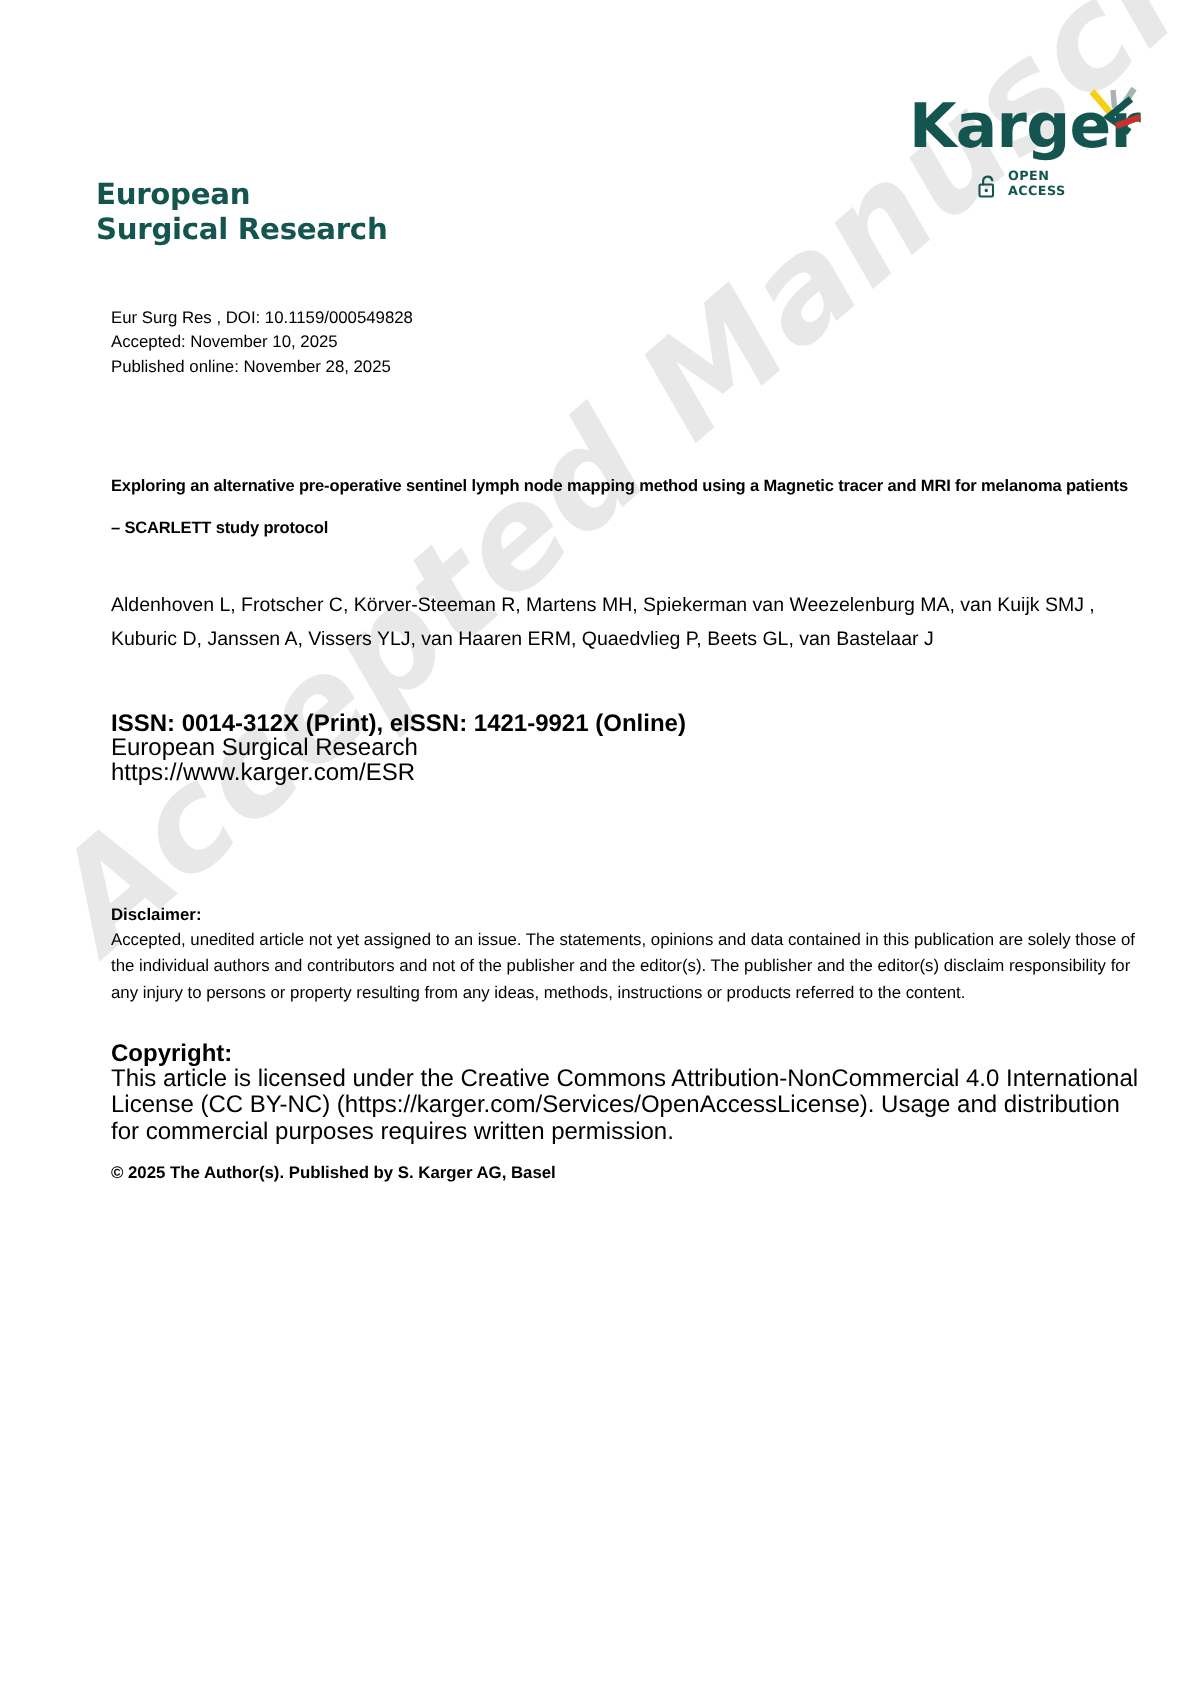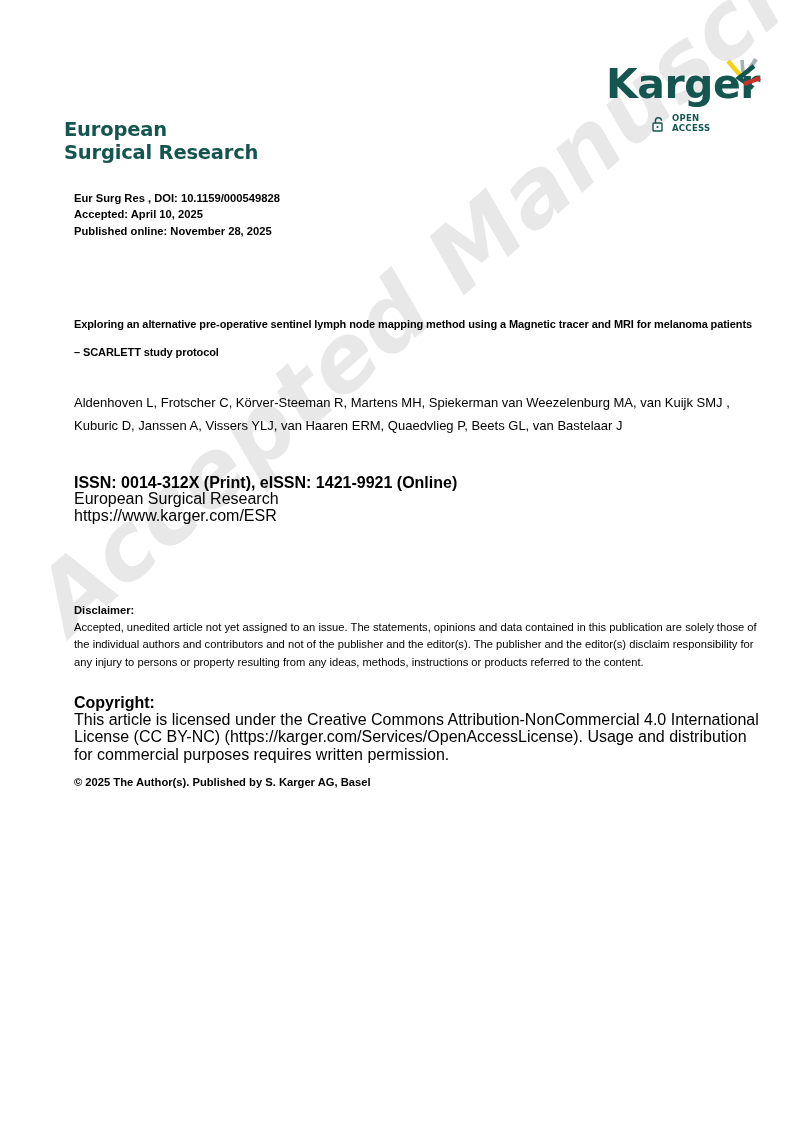--- a/index.html
+++ b/index.html
@@ -105,24 +105,24 @@
   }
 
   
   .content {
     position: absolute;
     left: 74px;
     z-index: 3;
     color: #000000;
   }
   #pub-meta {
-    top: 190px;
+    top: 204px;
     font-size: 11.2px;
     line-height: 16.3px;
-    font-weight: 700;
+    font-weight: 400;
     width: 420px;
   }
   #article-title {
     top: 311px;
     width: 684px;
     font-size: 11px;
     line-height: 27.5px;
     font-weight: 700;
     letter-spacing: -0.1px;
   }
@@ -209,21 +209,21 @@
     </div>
   </div>
 
   <div id="journal-title">
     <div>European</div>
     <div>Surgical Research</div>
   </div>
 
   <div class="content" id="pub-meta">
     <div>Eur Surg Res , DOI: 10.1159/000549828</div>
-    <div>Accepted: April 10, 2025</div>
+    <div>Accepted: November 10, 2025</div>
     <div>Published online: November 28, 2025</div>
   </div>
 
   <div class="content" id="article-title">Exploring an alternative pre-operative sentinel lymph node mapping method using a Magnetic tracer and MRI for melanoma patients – SCARLETT study protocol</div>
 
   <div class="content" id="authors">Aldenhoven L,  Frotscher C,  Körver-Steeman R,  Martens MH,  Spiekerman van Weezelenburg MA,  van Kuijk SMJ ,  Kuburic D,  Janssen A,  Vissers YLJ,  van Haaren ERM,  Quaedvlieg P,  Beets GL,  van Bastelaar J</div>
 
   <div class="content" id="issn-block">
     <div class="issn-line-1">ISSN: 0014-312X (Print), eISSN: 1421-9921 (Online)</div>
     <div>European Surgical Research</div>

